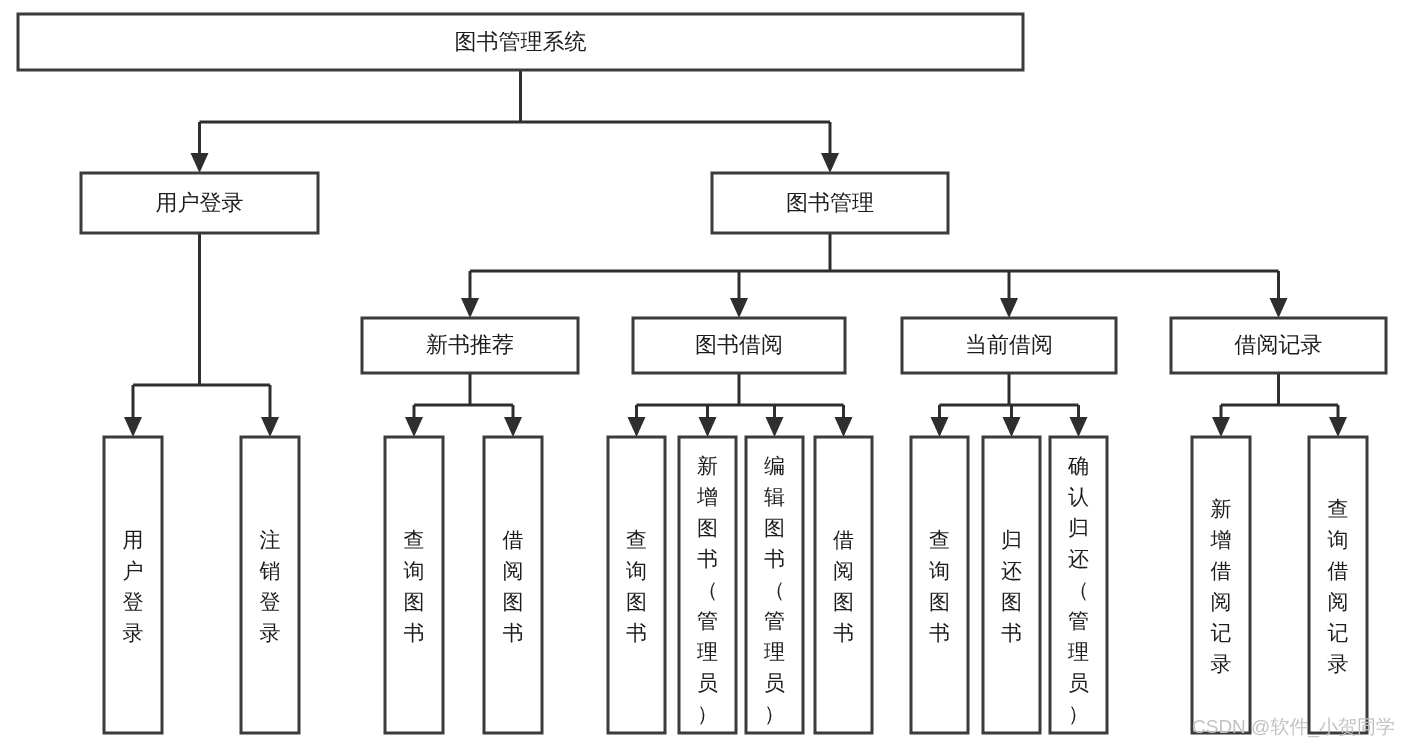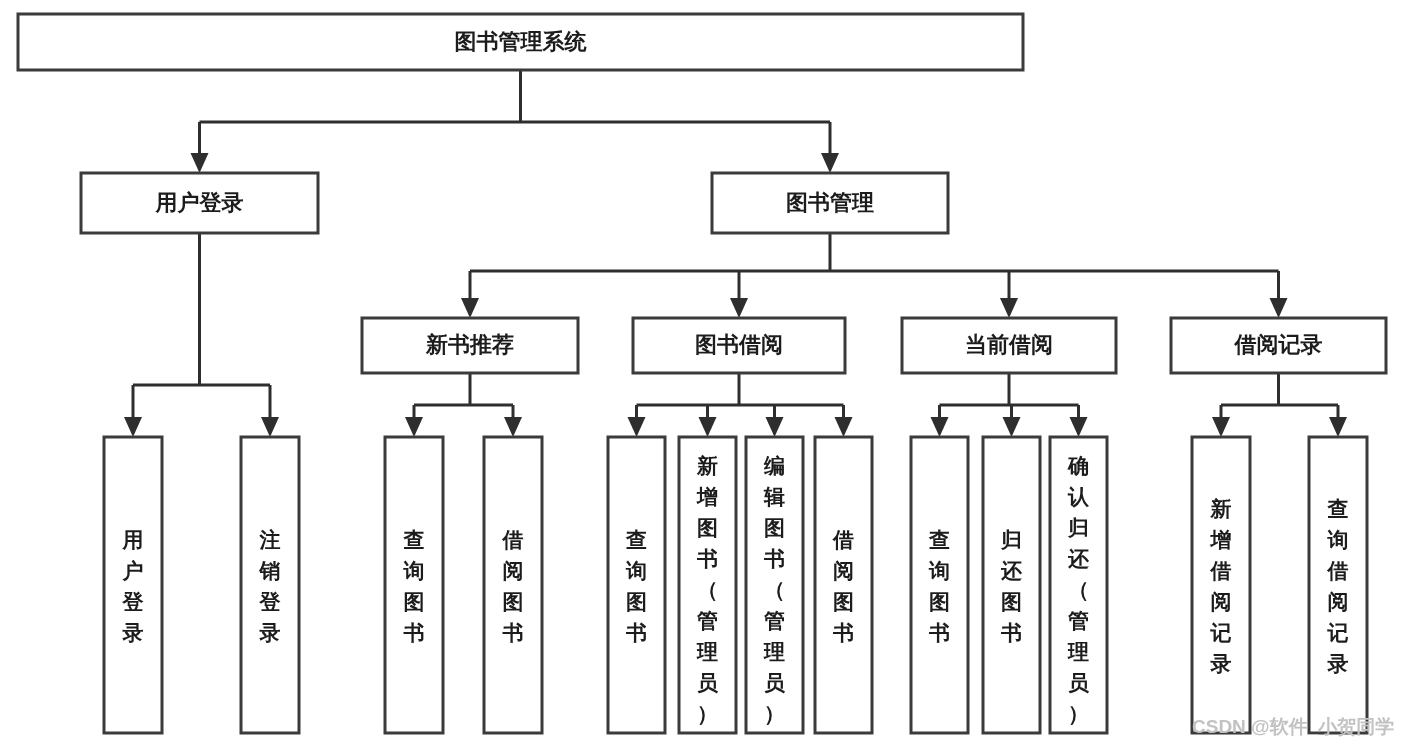--- a/index.html
+++ b/index.html
@@ -13,21 +13,20 @@
     position: relative;
     overflow: hidden;
     font-family: "Liberation Sans", "DejaVu Sans", sans-serif;
   }
   #diagram-root {
     position: absolute;
     left: 0;
     top: 0;
     width: 1405px;
     height: 747px;
-    font-weight: bold;
   }
   svg.diagram-canvas {
     display: block;
     width: 1405px;
     height: 747px;
   }
   .node-box {
     fill: #ffffff;
     stroke: #3b3b3b;
     stroke-width: 3;

